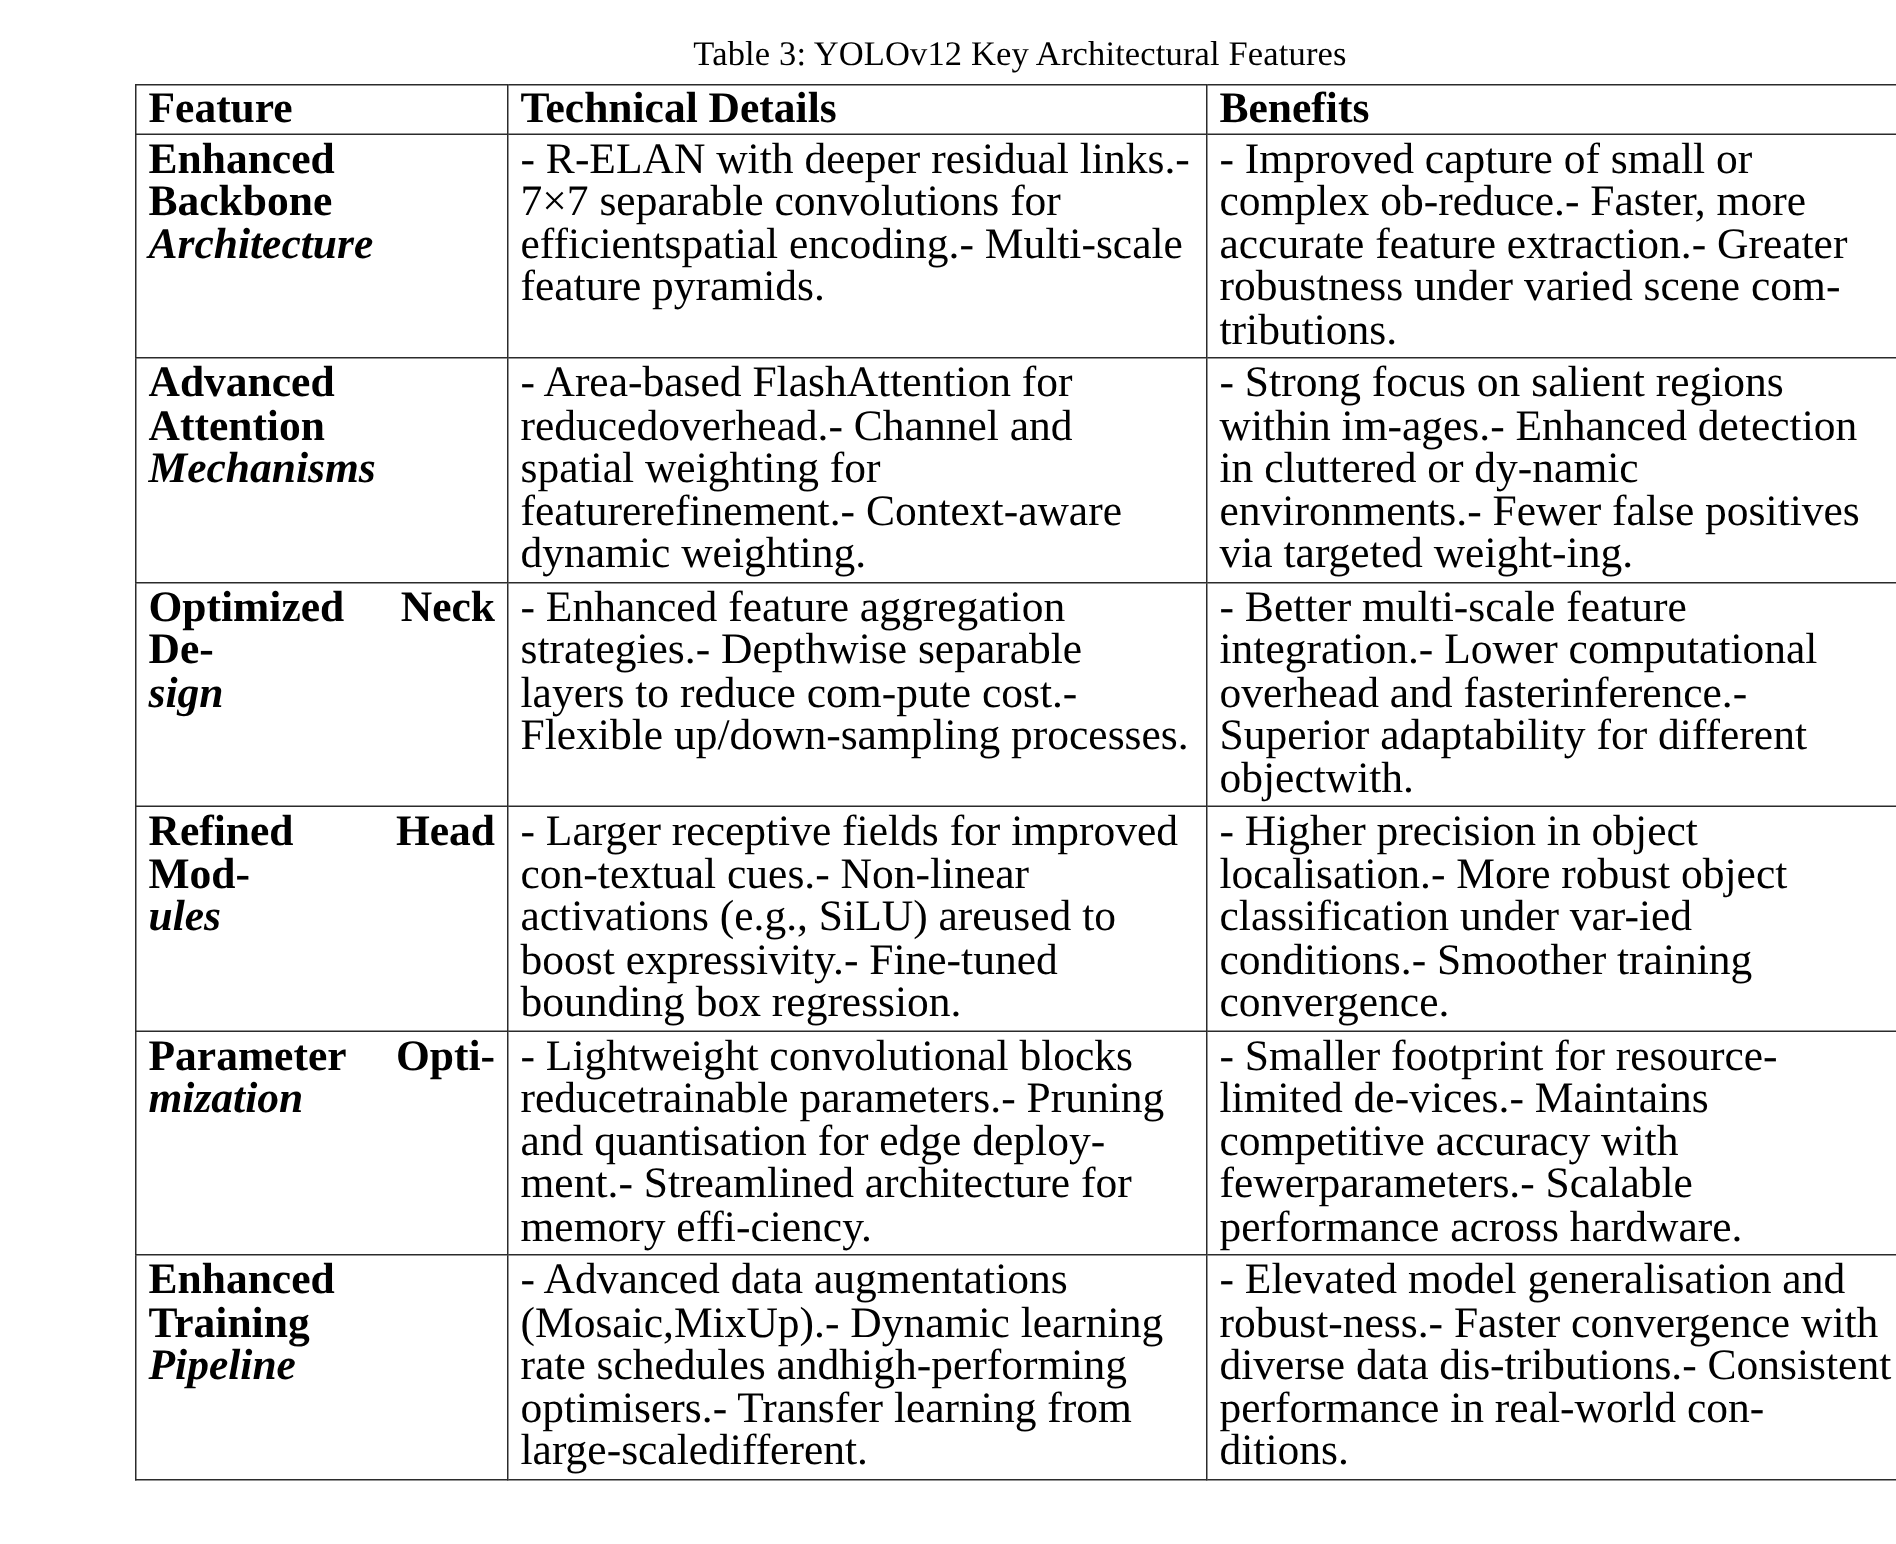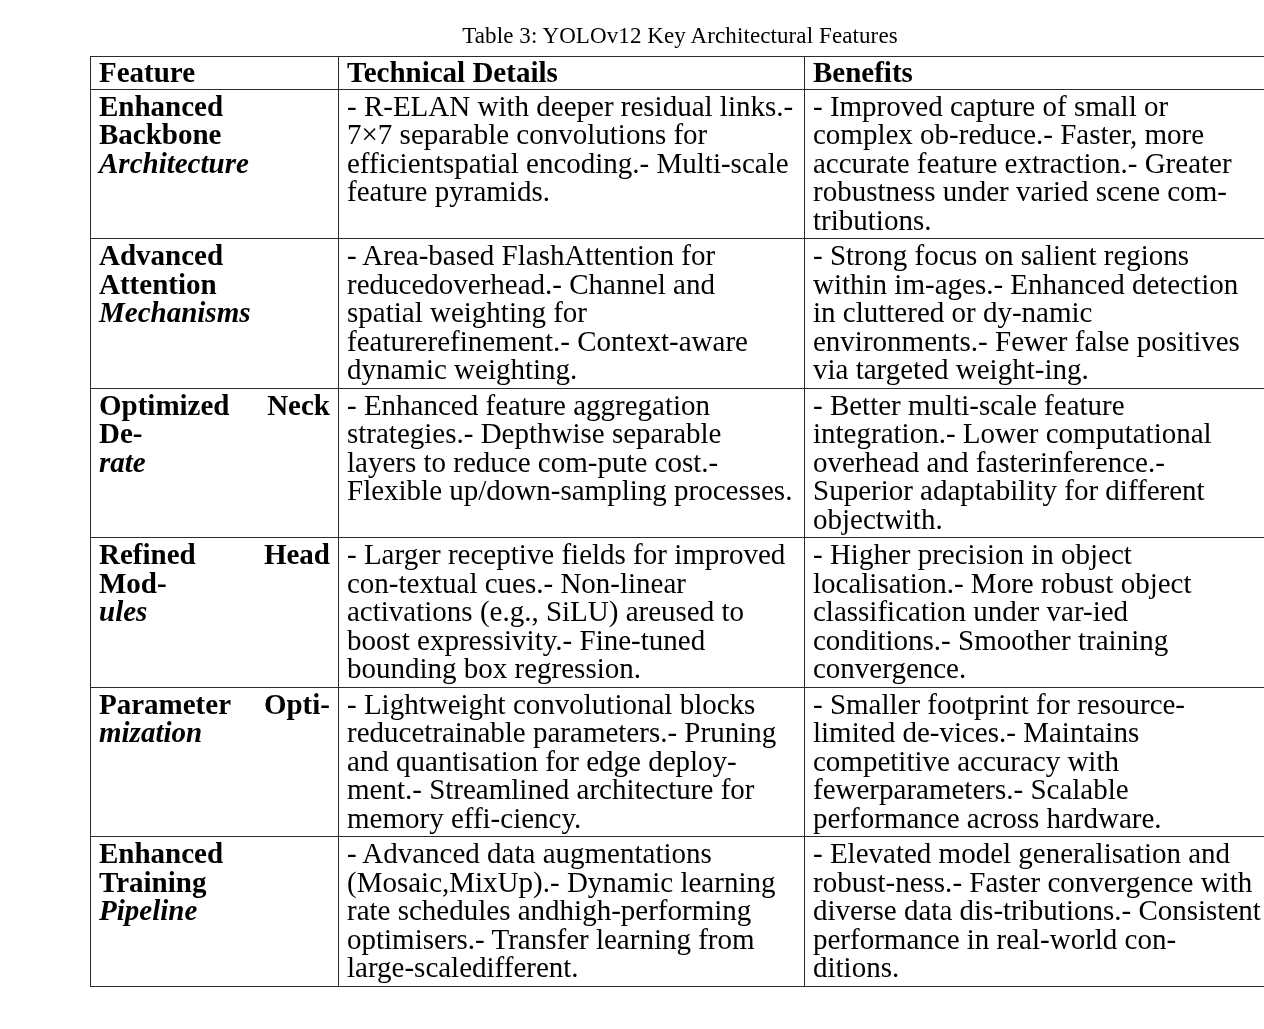--- a/index.html
+++ b/index.html
@@ -132,21 +132,21 @@
             <td>
               <div class="bullets"><span class="ln just">- Area-based FlashAttention for reduced</span><span class="ln">overhead.</span><span class="ln just">- Channel and spatial weighting for feature</span><span class="ln">refinement.</span><span class="ln">- Context-aware dynamic weighting.</span></div>
             </td>
             <td>
               <div class="bullets"><span class="ln just">- Strong focus on salient regions within im-</span><span class="ln">ages.</span><span class="ln just">- Enhanced detection in cluttered or dy-</span><span class="ln">namic environments.</span><span class="ln just">- Fewer false positives via targeted weight-</span><span class="ln">ing.</span></div>
             </td>
           </tr>
           <tr>
             <td class="cell-feature">
               <span class="just-line">Optimized Neck De-</span>
-              <span class="plain-line">rate</span>
+              <span class="plain-line">sign</span>
             </td>
             <td>
               <div class="bullets"><span class="ln">- Enhanced feature aggregation strategies.</span><span class="ln just">- Depthwise separable layers to reduce com-</span><span class="ln">pute cost.</span><span class="ln">- Flexible up/down-sampling processes.</span></div>
             </td>
             <td>
               <div class="bullets"><span class="ln">- Better multi-scale feature integration.</span><span class="ln just">- Lower computational overhead and faster</span><span class="ln">inference.</span><span class="ln just">- Superior adaptability for different object</span><span class="ln">with.</span></div>
             </td>
           </tr>
           <tr>
             <td class="cell-feature">

